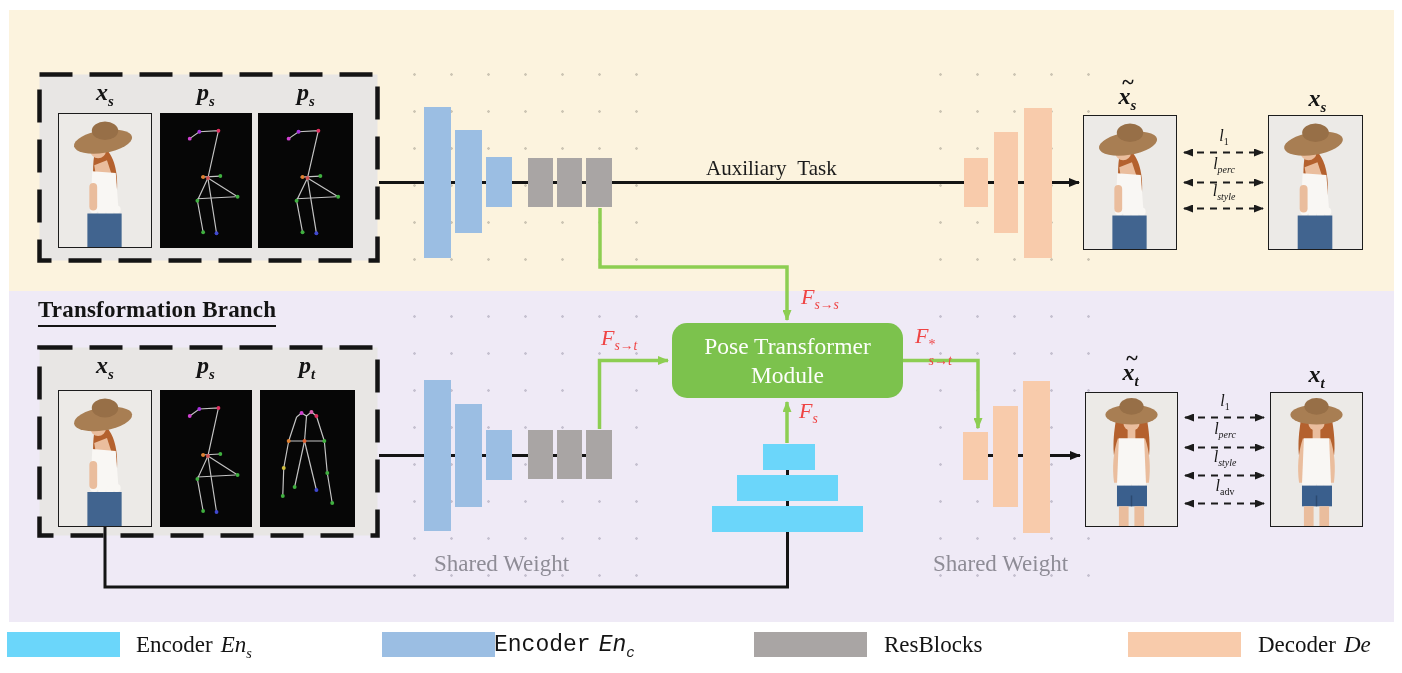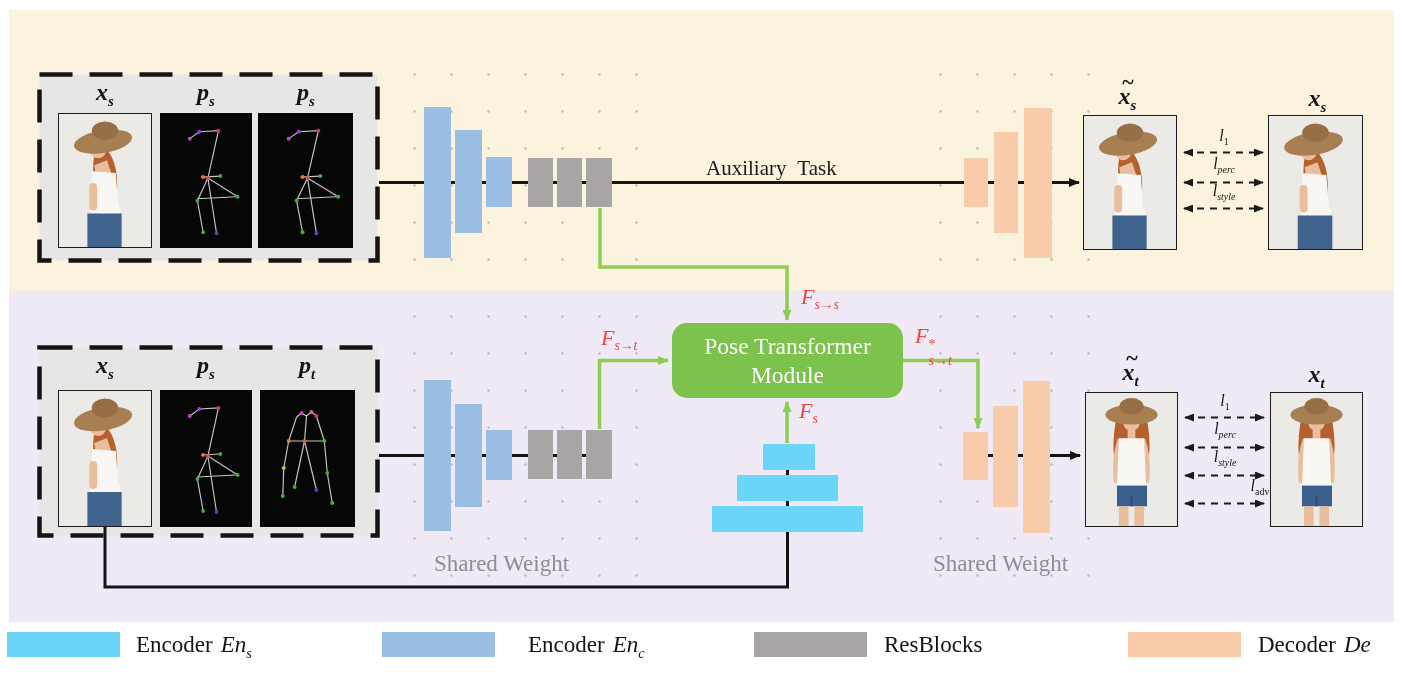--- a/index.html
+++ b/index.html
@@ -253,20 +253,21 @@
   <div class="loss" style="left:1174px;top:127px;">
     <span>l</span><sub class="rm">1</sub>
   </div>
   <div class="loss" style="left:1174px;top:155px;">
     <span>l</span><sub>perc</sub>
   </div>
   <div class="loss" style="left:1174px;top:182px;">
     <span>l</span><sub>style</sub>
   </div>
 
+  <div class="branch-title" style="left:38px;top:297px;">Transformation Branch</div>
 
   <div class="inlbl" style="left:75px;top:352px;">
     <span>x</span><sub>s</sub>
   </div>
   <div class="inlbl" style="left:176px;top:352px;">
     <span>p</span><sub>s</sub>
   </div>
   <div class="inlbl" style="left:277px;top:352px;">
     <span>p</span><sub>t</sub>
   </div>
@@ -342,33 +343,33 @@
 
   <div class="loss" style="left:1175px;top:392px;">
     <span>l</span><sub class="rm">1</sub>
   </div>
   <div class="loss" style="left:1175px;top:420px;">
     <span>l</span><sub>perc</sub>
   </div>
   <div class="loss" style="left:1175px;top:448px;">
     <span>l</span><sub>style</sub>
   </div>
-  <div class="loss" style="left:1210px;top:477px;">
+  <div class="loss" style="left:1175px;top:477px;">
     <span>l</span><sub class="rm">adv</sub>
   </div>
 
   <div class="shared" style="left:434px;top:551px;">Shared Weight</div>
   <div class="shared" style="left:933px;top:551px;">Shared Weight</div>
 
   <div class="legend-swatch sw0" style="left:7px;"></div>
   <div class="legend-label" style="left:136px;">
     <span>Encoder</span><span class="math">En</span><sub>s</sub>
   </div>
   <div class="legend-swatch sw1" style="left:382px;"></div>
-  <div class="legend-label" style="left:528px;">
+  <div class="legend-label" style="left:494px;font-family:Liberation Mono, monospace;">
     <span>Encoder</span><span class="math">En</span><sub>c</sub>
   </div>
   <div class="legend-swatch sw2" style="left:754px;"></div>
   <div class="legend-label" style="left:884px;">
     <span>ResBlocks</span><span class="math"></span><sub></sub>
   </div>
   <div class="legend-swatch sw3" style="left:1128px;"></div>
   <div class="legend-label" style="left:1258px;">
     <span>Decoder</span><span class="math">De</span><sub></sub>
   </div>

